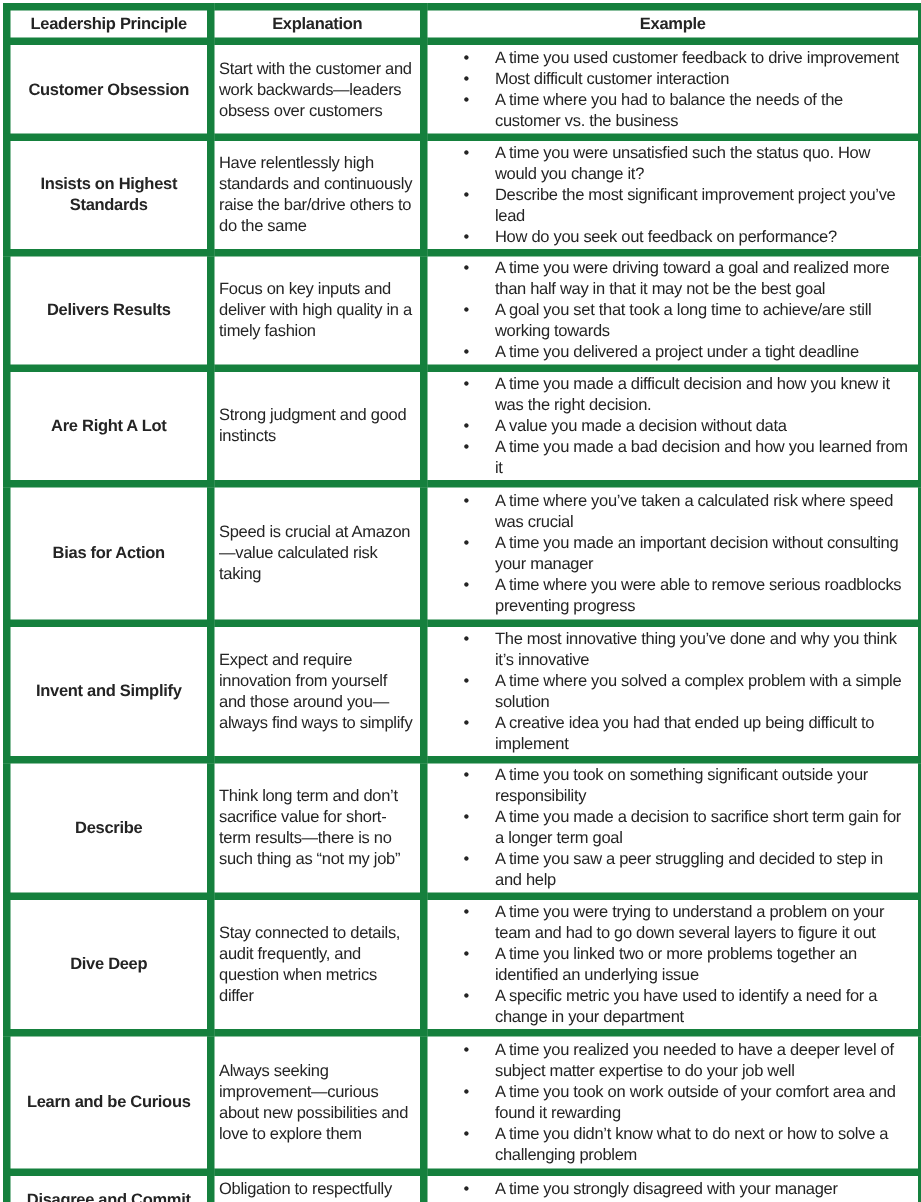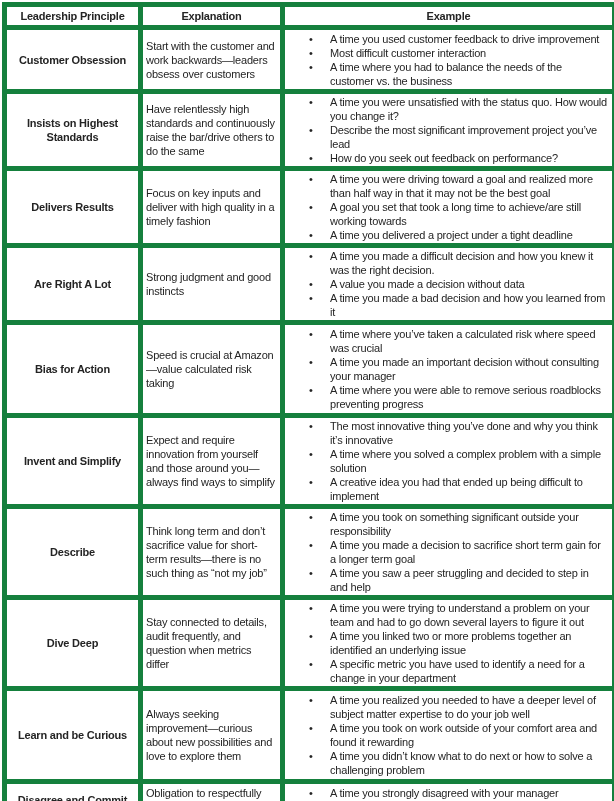--- a/index.html
+++ b/index.html
@@ -112,21 +112,21 @@
               <li>Most difficult customer interaction</li>
               <li>A time where you had to balance the needs of the customer vs. the business</li>
             </ul>
           </td>
       </tr>
       <tr>
         <td class="principle">Insists on Highest Standards</td>
         <td class="explanation">Have relentlessly high standards and continuously raise the bar/drive others to do the same</td>
         <td class="examples">
             <ul>
-              <li>A time you were unsatisfied with the status quo. How would you change it?</li>
+              <li>A time you were unsatisfied such the status quo. How would you change it?</li>
               <li>Describe the most significant improvement project you’ve lead</li>
               <li>How do you seek out feedback on performance?</li>
             </ul>
           </td>
       </tr>
       <tr>
         <td class="principle">Delivers Results</td>
         <td class="explanation">Focus on key inputs and deliver with high quality in a timely fashion</td>
         <td class="examples">
             <ul>

